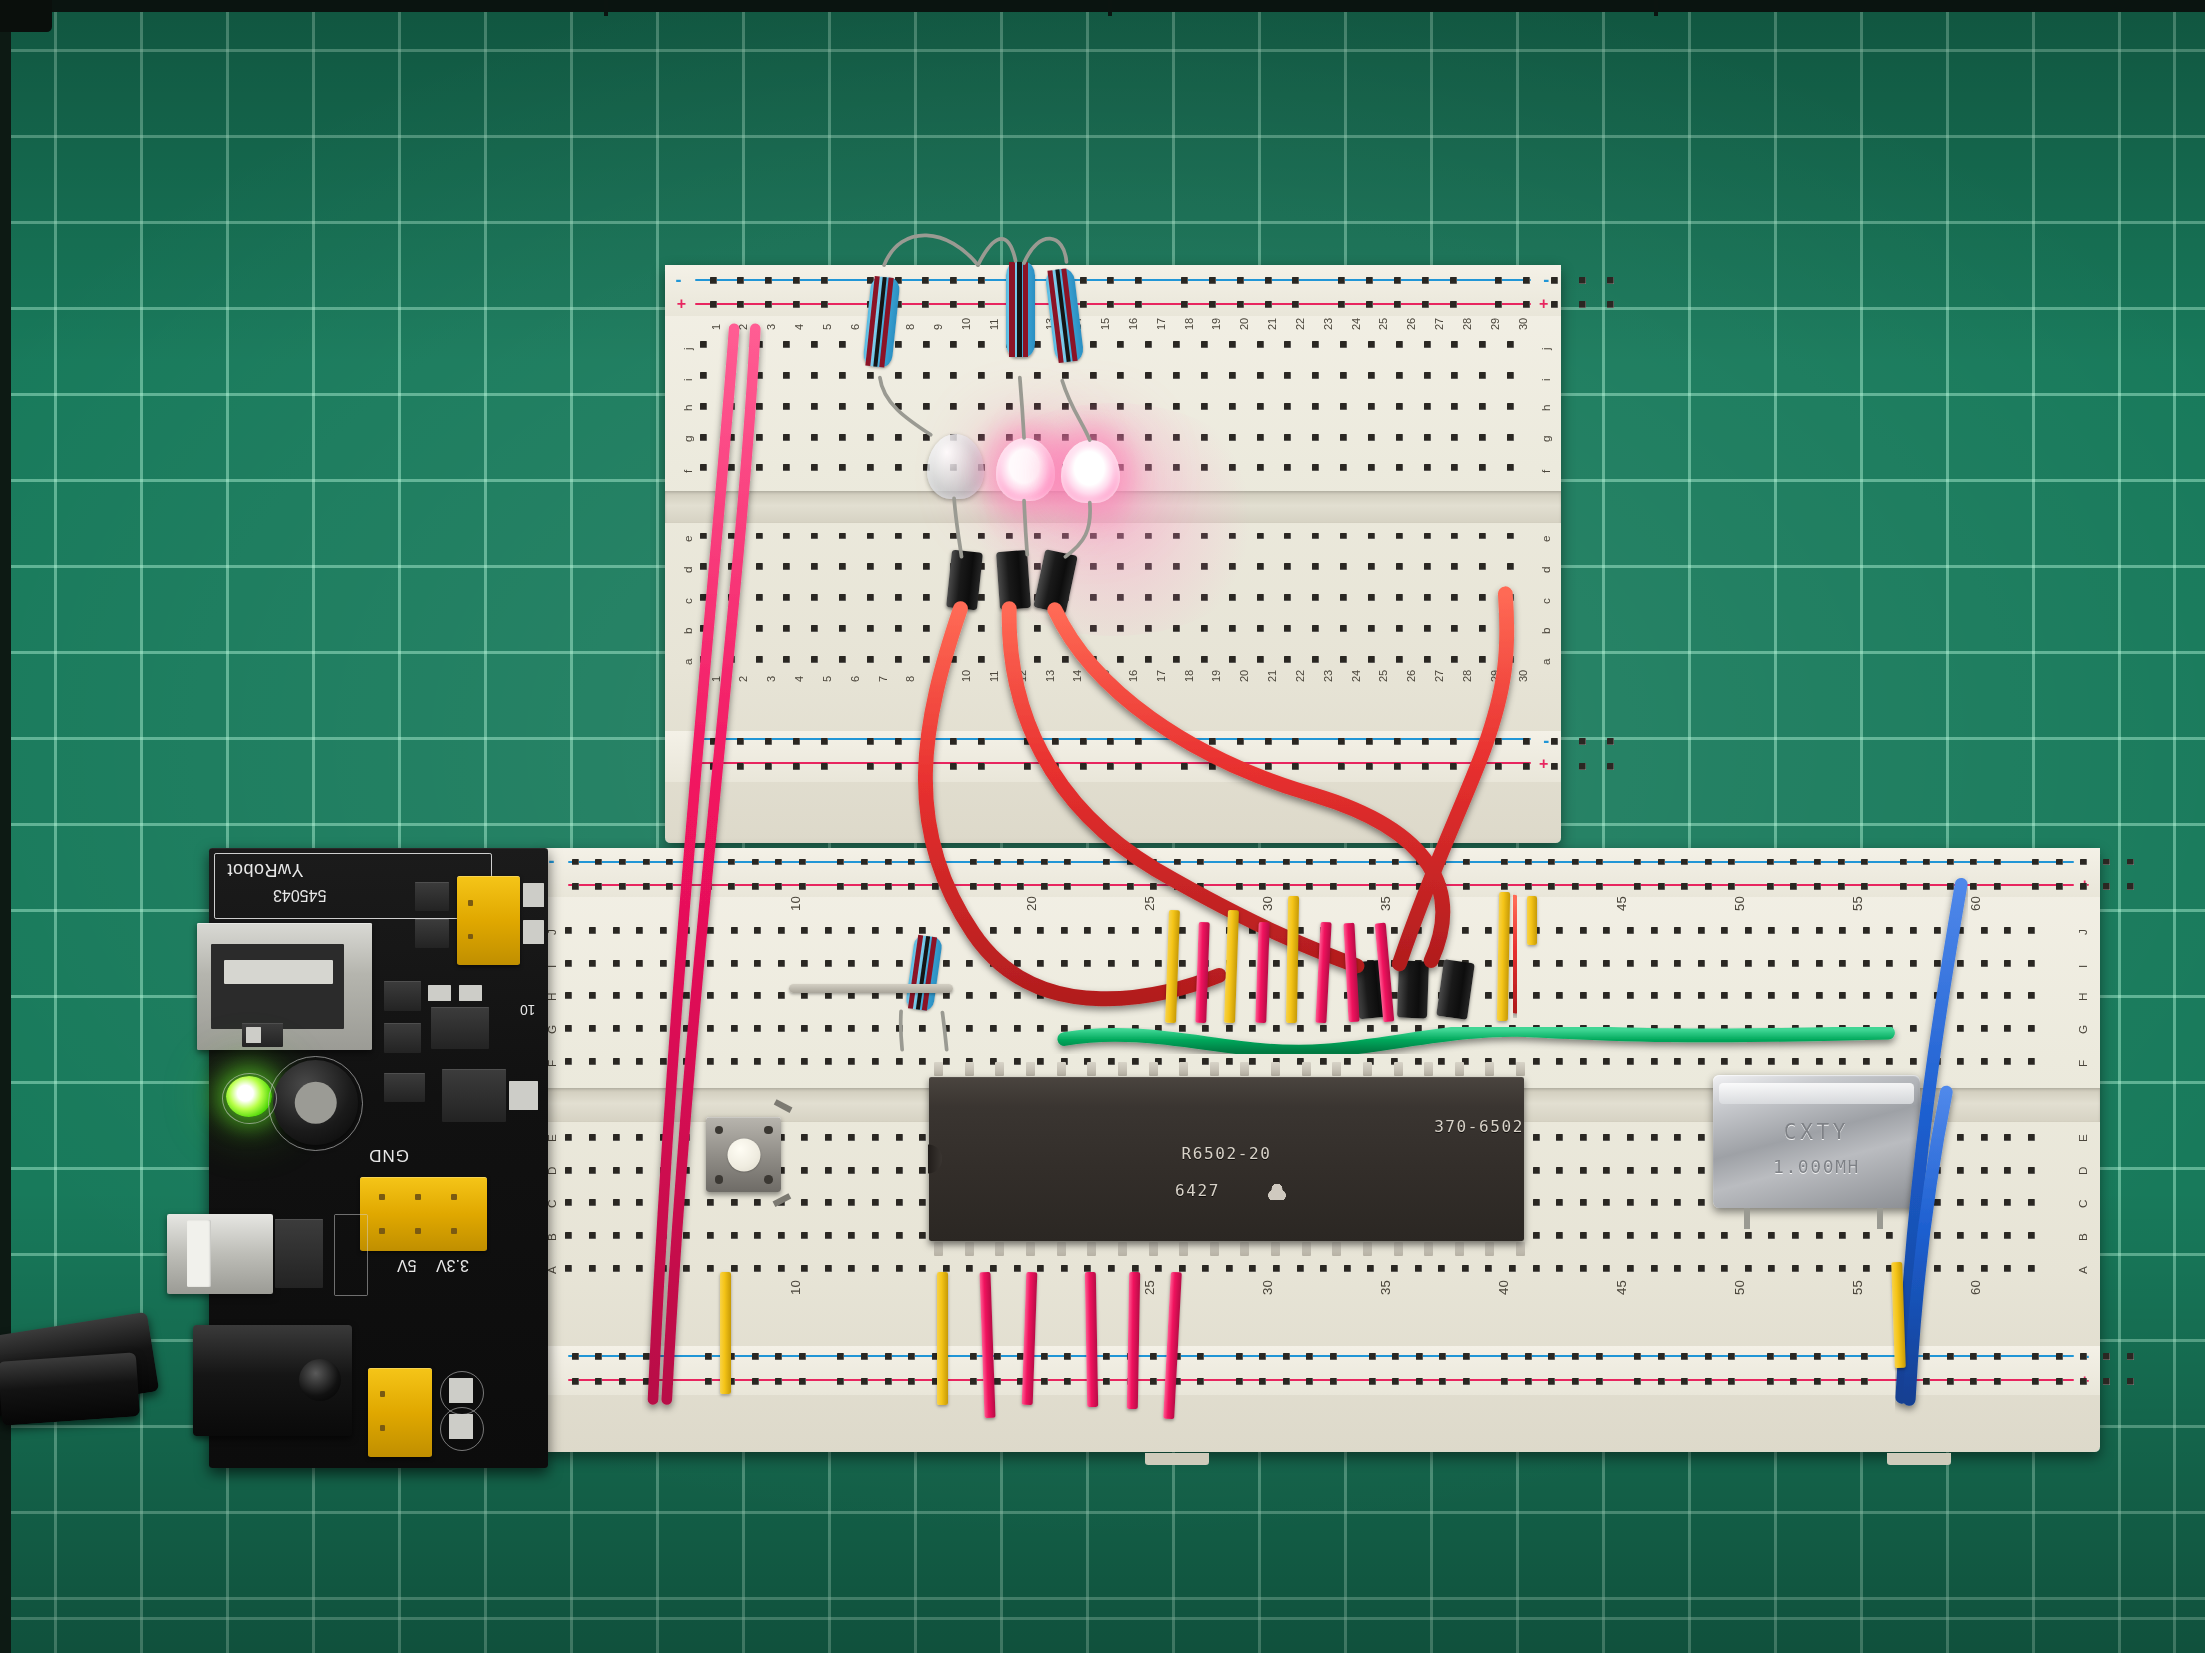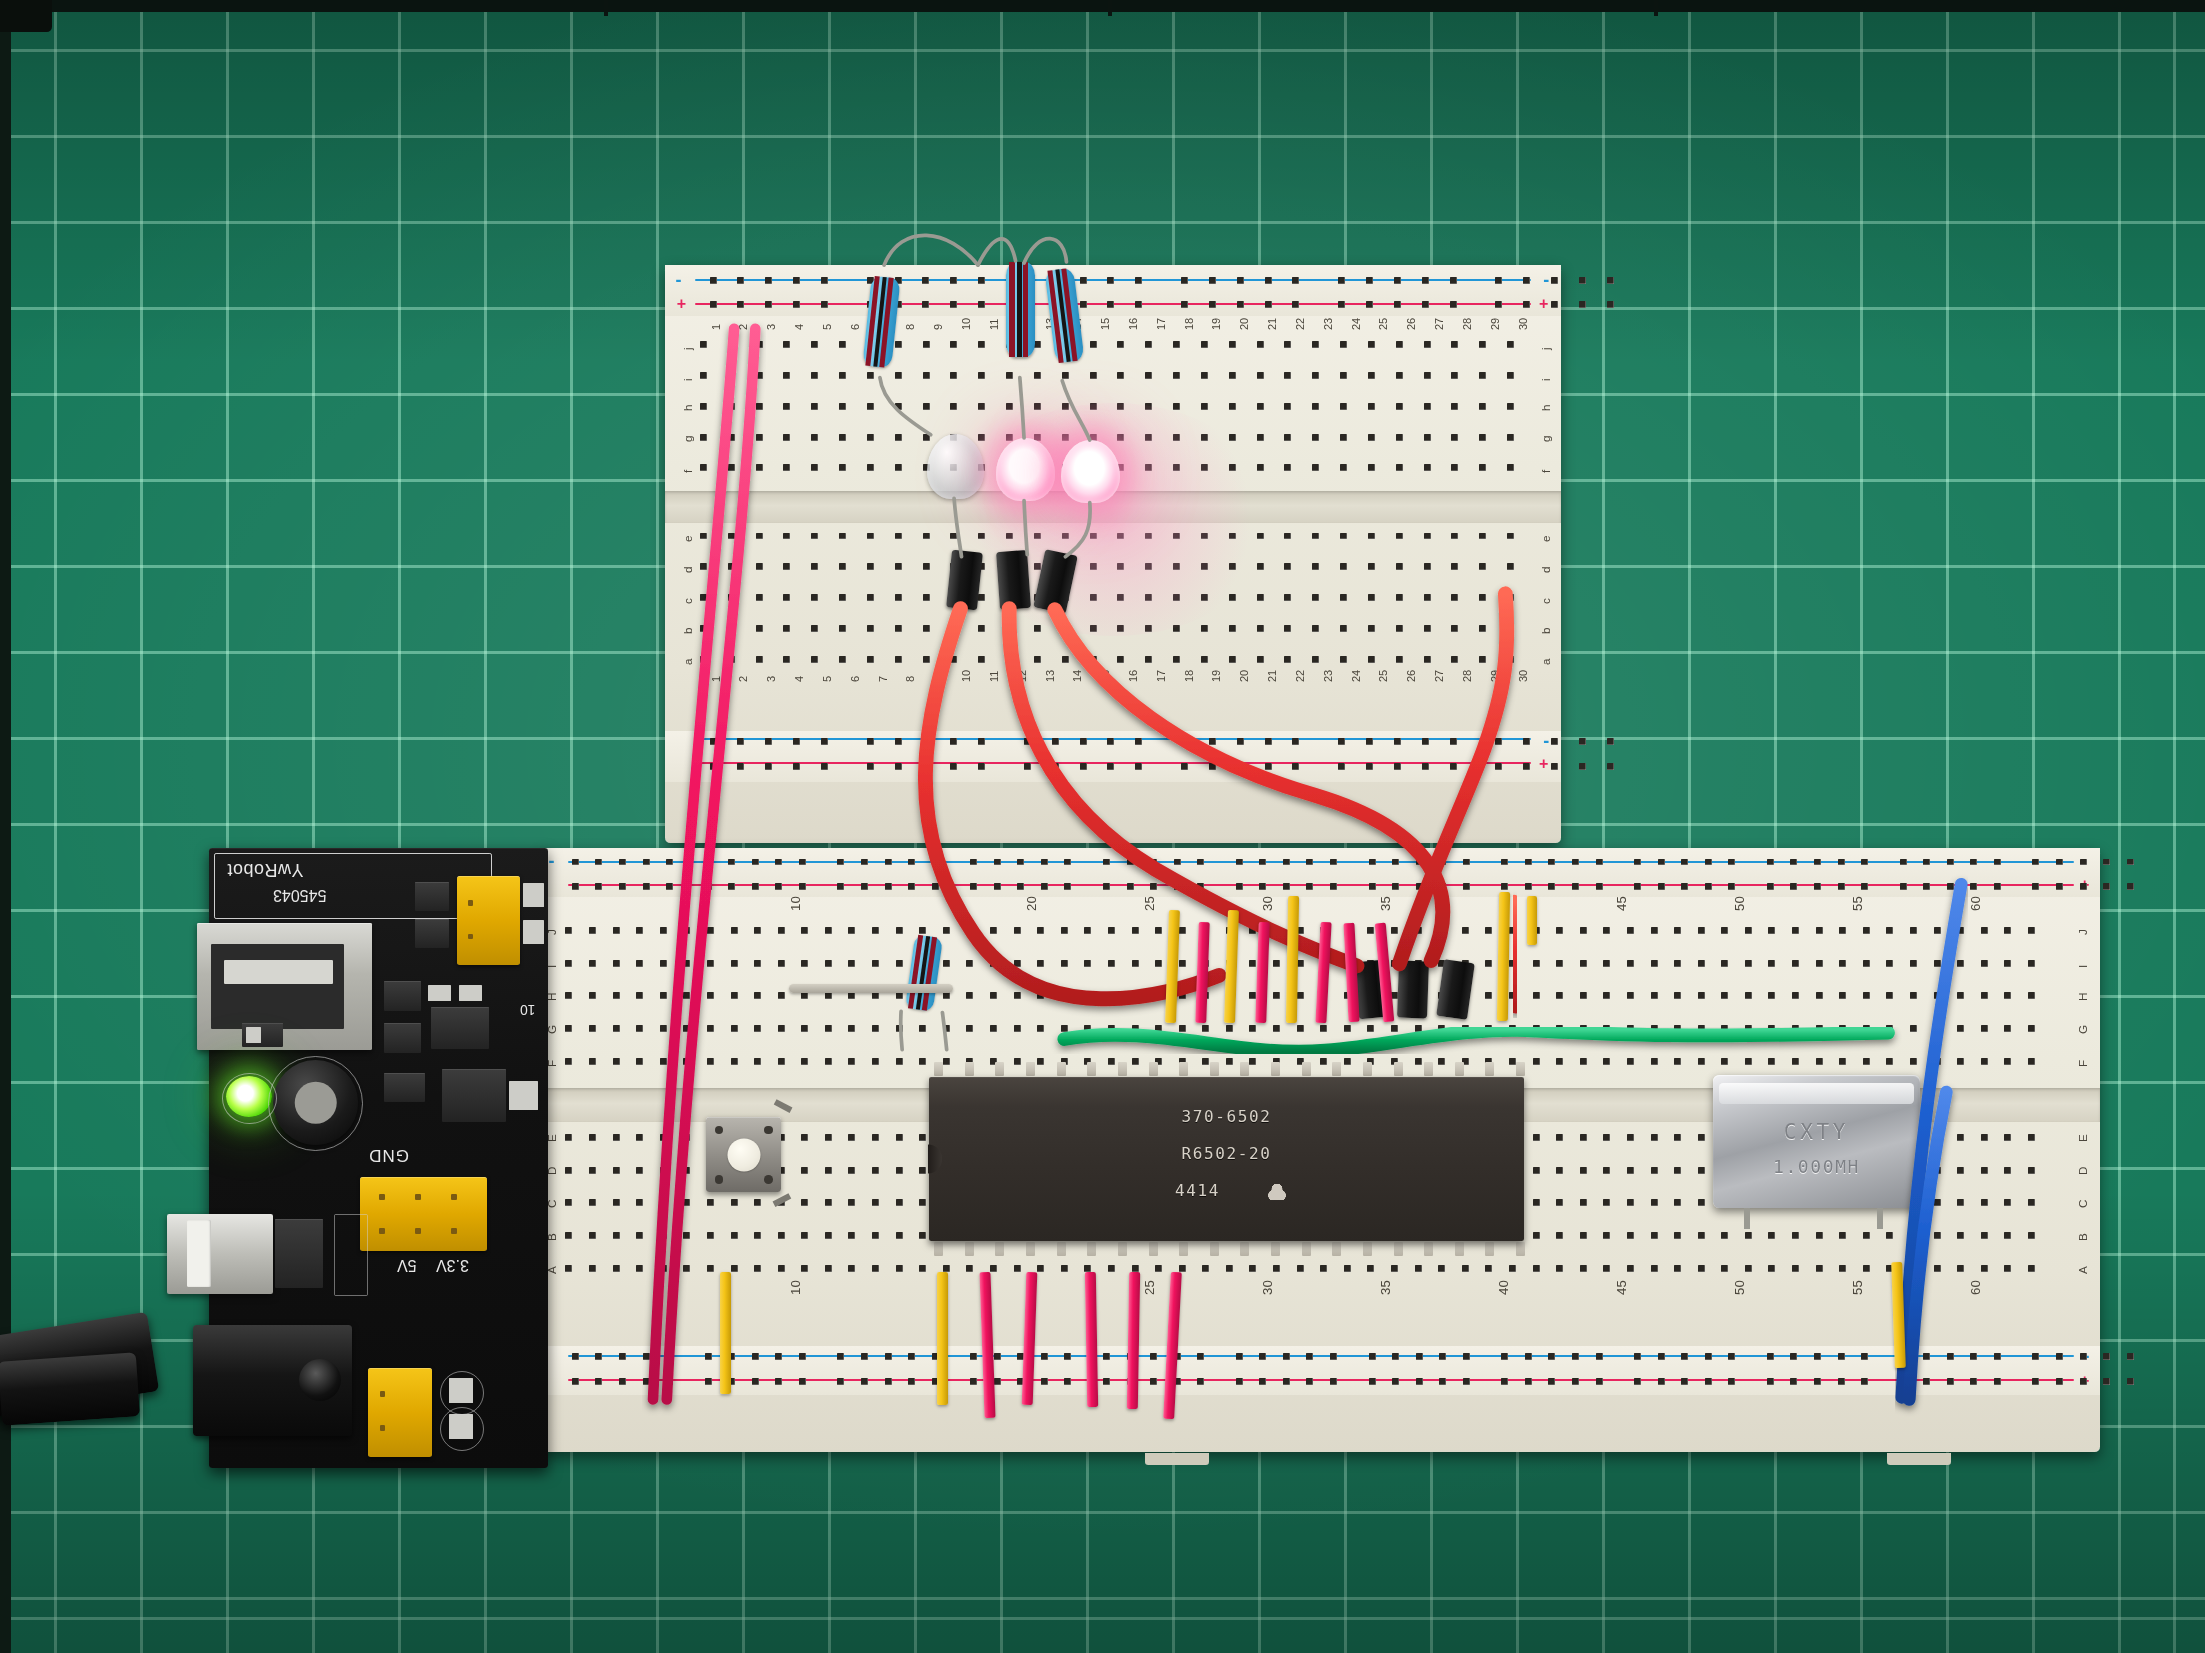--- a/index.html
+++ b/index.html
@@ -1751,23 +1751,23 @@
       <div class="pin" style="left:1332px;top:1242px;"></div>
       <div class="pin" style="left:1363px;top:1242px;"></div>
       <div class="pin" style="left:1394px;top:1242px;"></div>
       <div class="pin" style="left:1424px;top:1242px;"></div>
       <div class="pin" style="left:1455px;top:1242px;"></div>
       <div class="pin" style="left:1485px;top:1242px;"></div>
       <div class="pin" style="left:1516px;top:1242px;"></div>
     </div>
   <div class="dip" style="left:929px;top:1077px;width:595px;height:164px;">
     <div class="dip-notch"></div>
-    <div class="dip-text" style="top:30px;">370-6502</div>
+    <div class="dip-text" style="top:40px;text-align:right;">370-6502</div>
     <div class="dip-text" style="top:67px;">R6502-20</div>
-    <div class="dip-text" style="top:104px;left:-58px;">4414</div>
+    <div class="dip-text" style="top:104px;left:-58px;">6427</div>
     <div style="position:absolute;left:339px;top:105px;width:18px;height:18px;
                 background:radial-gradient(circle at 50% 40%, #cfc9bf 0 38%, rgba(0,0,0,0) 40%),
                            radial-gradient(circle at 32% 74%, #cfc9bf 0 30%, rgba(0,0,0,0) 32%),
                            radial-gradient(circle at 68% 74%, #cfc9bf 0 30%, rgba(0,0,0,0) 32%);"></div>
   </div>
 
   <div class="xtal" style="left:1713px;top:1075px;width:207px;height:133px;">
     <div class="xtal-top"></div>
     <div class="xtal-txt" style="top:45px;font-size:21px;letter-spacing:3.7px;">CXTY</div>
     <div class="xtal-txt" style="top:81px;font-size:18px;letter-spacing:1.6px;">1.000MH</div>

